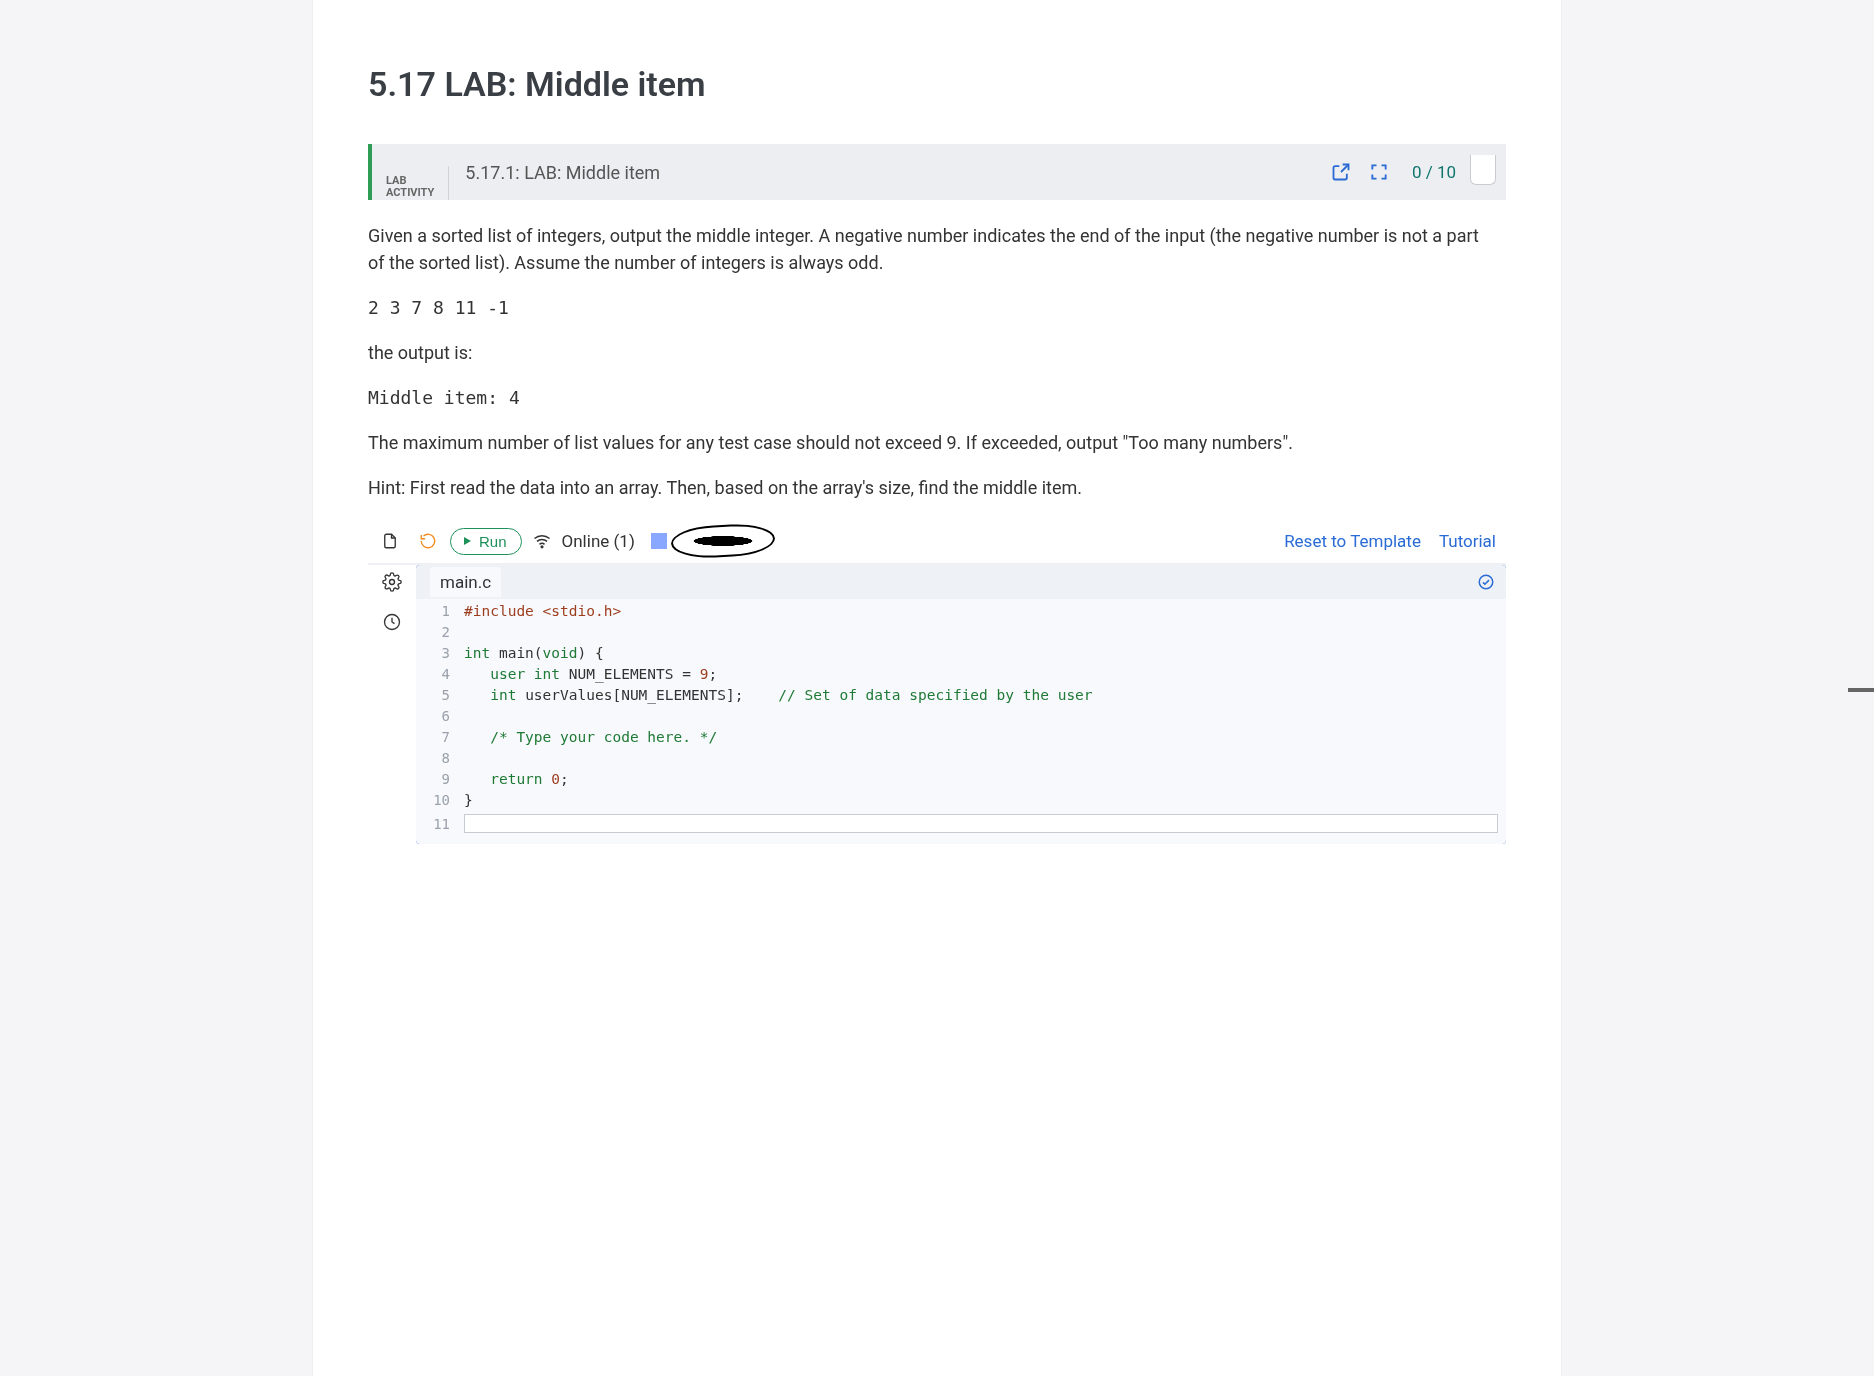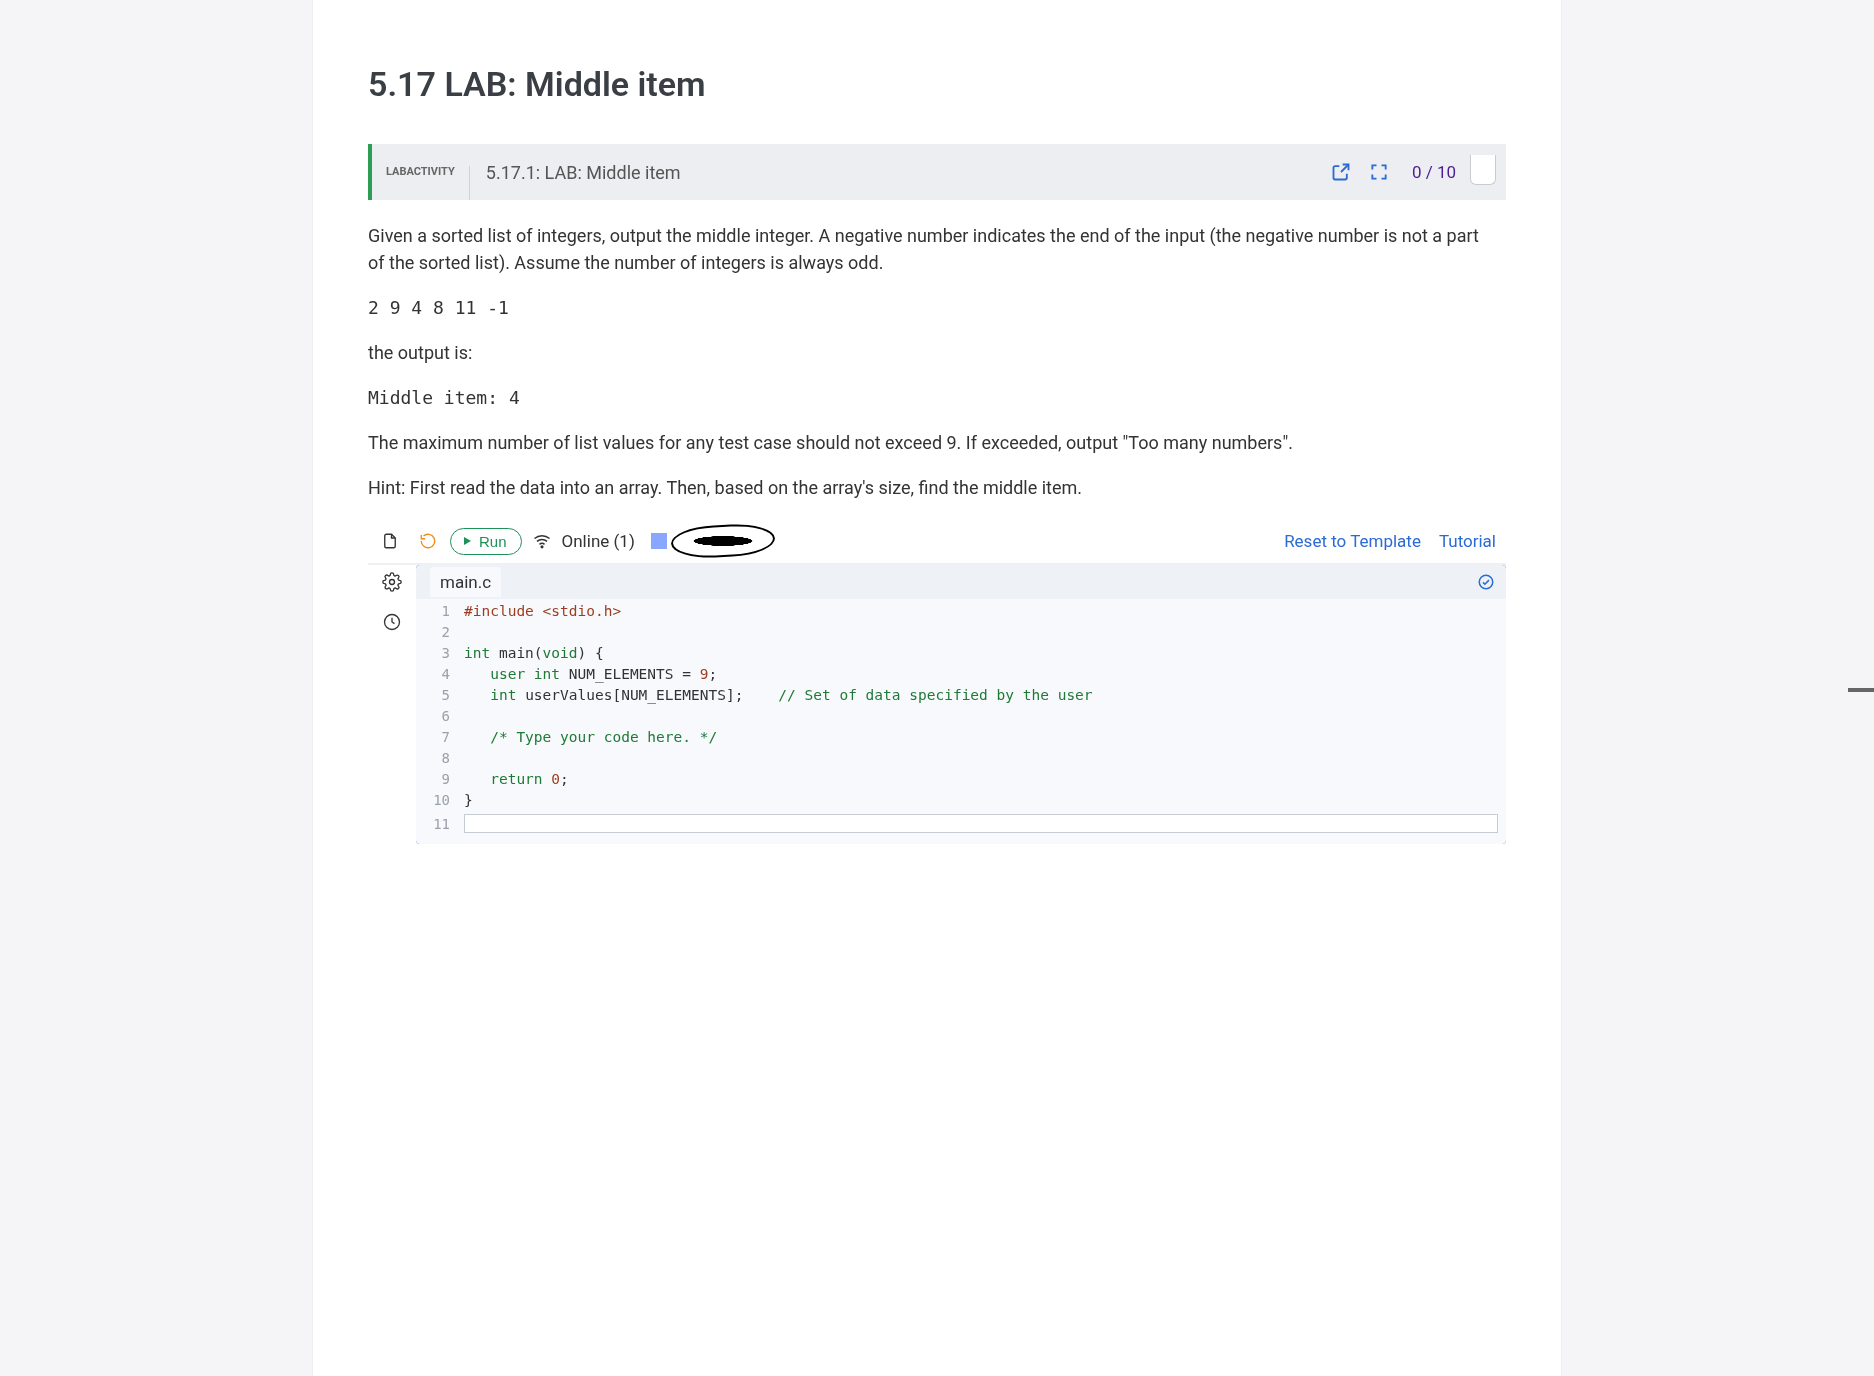--- a/index.html
+++ b/index.html
@@ -38,41 +38,41 @@
   }
   .lab-badge {
     font-size: 11px;
     font-weight: 700;
     color: #666;
     line-height: 1.1;
     padding: 0 14px;
     border-right: 1px solid #cfd3d9;
     height: 34px;
     display: flex;
-    flex-direction: row;
+    flex-direction: column;
     justify-content: flex-end;
     margin-top: 21px;
   }
   .activity-title {
     font-size: 18px;
     color: #555;
     padding-left: 16px;
     flex: 1;
   }
   .hdr-icon {
     width: 22px; height: 22px;
     margin: 0 8px;
     color: #2a6bd6;
     display: inline-flex;
     align-items: center;
     justify-content: center;
   }
   .score {
     font-size: 17px;
-    color: #4c1d95;
+    color: #0f766e;
     margin: 0 10px 0 14px;
   }
   .book-tab {
     width: 26px; height: 30px;
     border: 1px solid #c8cbd0;
     border-top-width: 0;
     border-radius: 0 0 6px 6px;
     background: #fff;
     margin-left: 4px;
     position: relative; top: -2px;
@@ -227,21 +227,21 @@
           <path d="M4 15v5h5"></path>
           <path d="M20 15v5h-5"></path>
         </svg>
     </span>
     <span class="score">0 / 10</span>
     <div class="book-tab"></div>
   </div>
 
   <div class="desc">
     <p>Given a sorted list of integers, output the middle integer. A negative number indicates the end of the input (the negative number is not a part of the sorted list). Assume the number of integers is always odd.</p>
-    <div class="mono">2 9 4 8 11 -1</div>
+    <div class="mono">2 3 7 8 11 -1</div>
     <p>the output is:</p>
     <div class="mono">Middle item: 4</div>
     <p>The maximum number of list values for any test case should not exceed 9. If exceeded, output "Too many numbers".</p>
     <p>Hint: First read the data into an array. Then, based on the array's size, find the middle item.</p>
   </div>
 
   <div class="ide-toolbar">
     <div class="ide-left-icons">
       <span class="tbtn">
         <svg width="18" height="18" viewBox="0 0 24 24" fill="none" stroke="currentColor" stroke-width="1.8">

